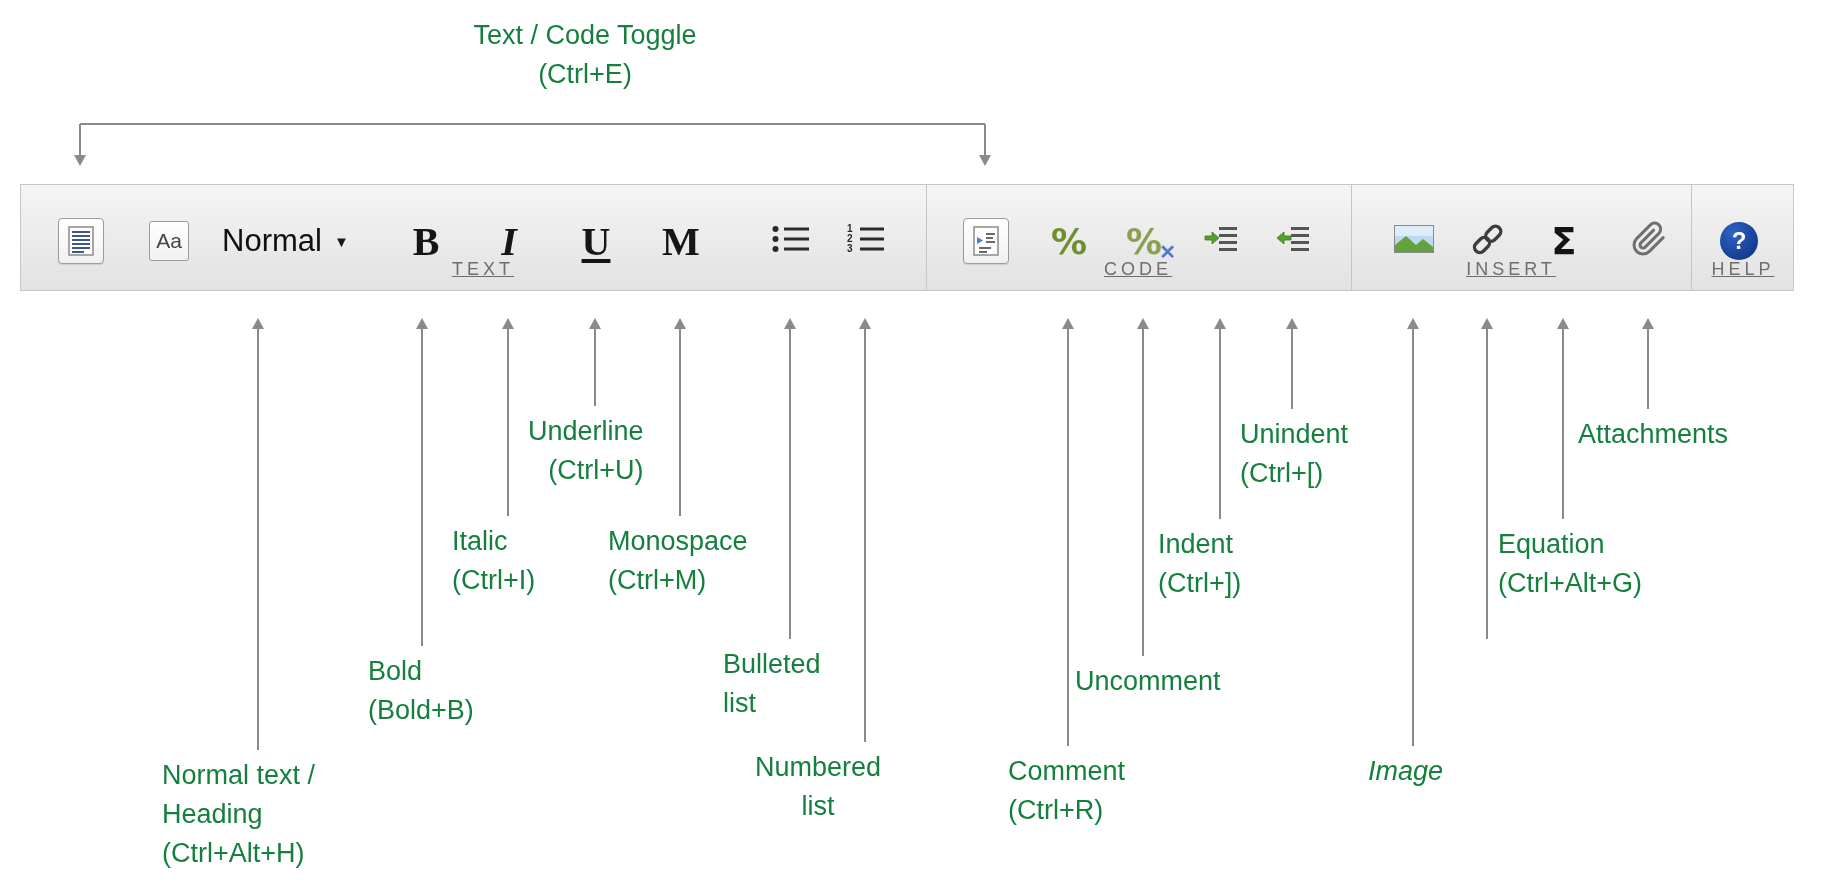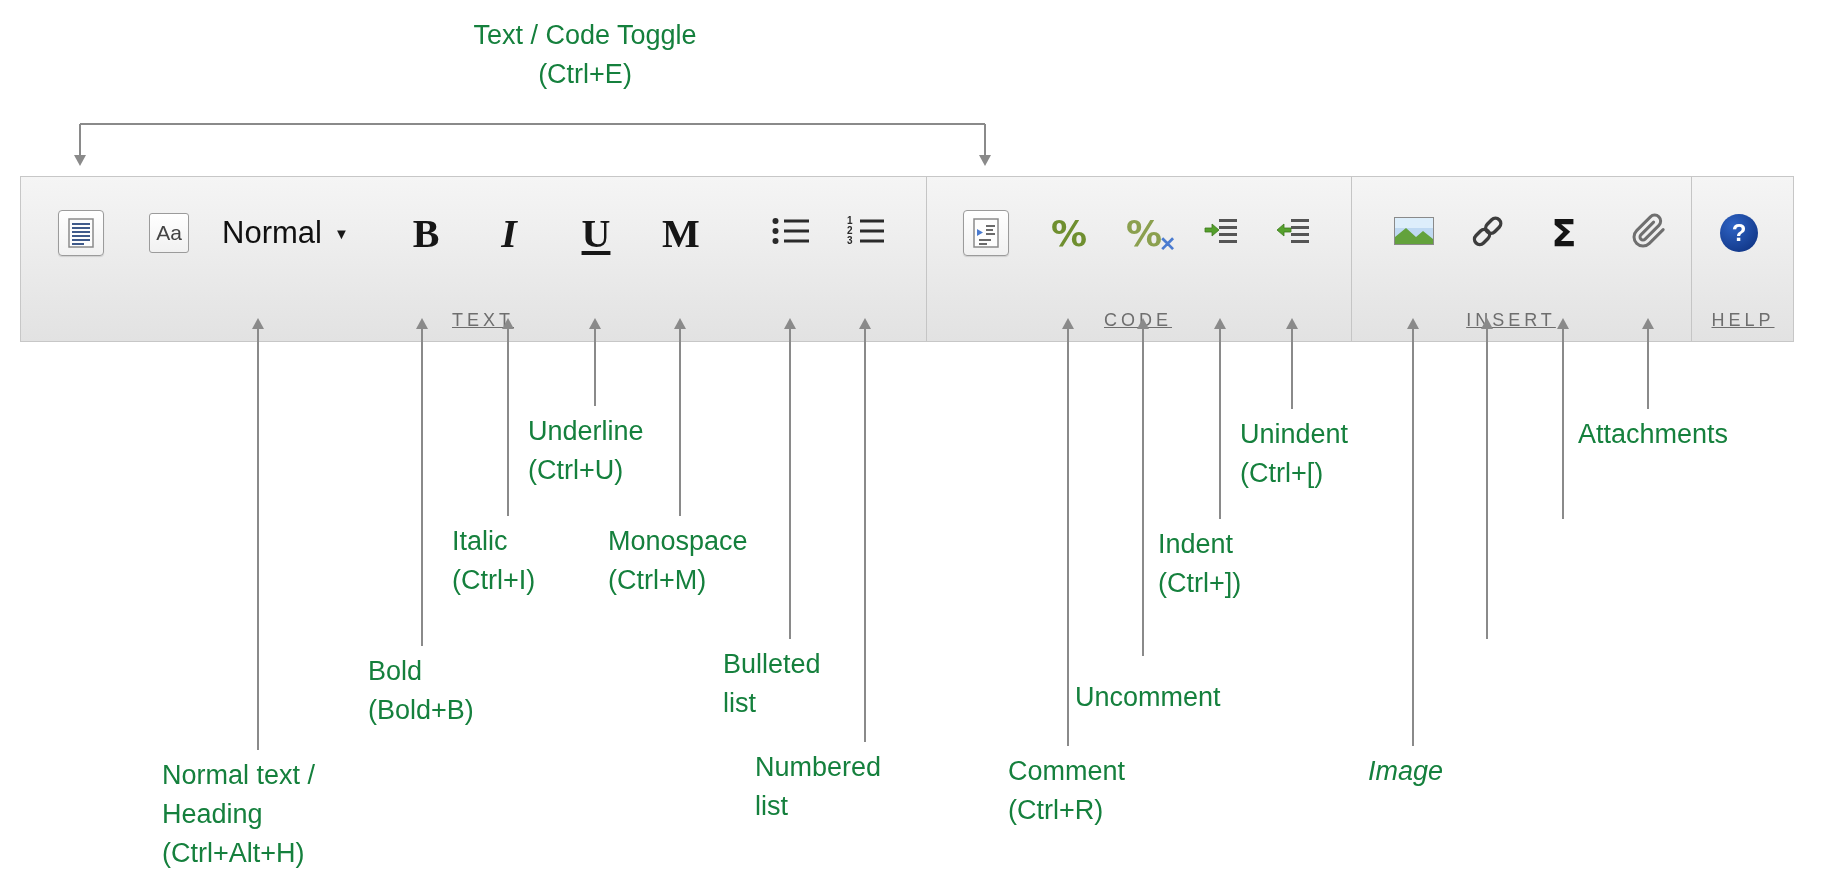--- a/index.html
+++ b/index.html
@@ -3,21 +3,21 @@
 <meta charset="utf-8">
 <style>
   html,body { margin:0; padding:0; background:#fff; }
   .canvas {
     position:relative; width:1828px; height:891px; background:#ffffff;
     font-family:"Liberation Sans", sans-serif; overflow:hidden;
   }
 
   
   .toolbar {
-    position:absolute; left:20px; top:176px; width:1774px; height:166px;
+    position:absolute; left:20px; top:184px; width:1774px; height:107px;
     background:linear-gradient(#f5f5f5, #e2e2e2);
     border:1px solid #c7c7c7; box-sizing:border-box;
   }
   .sep { position:absolute; top:0; bottom:0; width:1px; background:#c5c5c5; }
 
   .tb-btn {
     position:absolute; top:28px; height:56px; transform:translateX(-50%);
     display:flex; align-items:center; justify-content:center; cursor:default;
   }
   .sq-btn {
@@ -269,21 +269,21 @@
       <line x1="1563" y1="519" x2="1563" y2="320" marker-end="url(#ah)"></line>
       <line x1="1648" y1="409" x2="1648" y2="320" marker-end="url(#ah)"></line>
     </g>
   </svg>
 
   <div class="note center" style="left:585px; top:16px;">
     <div>Text / Code Toggle</div>
     <div>(Ctrl+E)</div>
   </div>
 
-  <div class="note" style="left:528px; top:412px;">
+  <div class="note" style="left:528px; top:412px;text-align:right;">
     <div>Underline</div>
     <div>(Ctrl+U)</div>
   </div>
   <div class="note" style="left:1240px; top:415px;">
     <div>Unindent</div>
     <div>(Ctrl+[)</div>
   </div>
   <div class="note" style="left:1578px; top:415px;">
     <div>Attachments</div>
   </div>
@@ -293,34 +293,38 @@
     <div>(Ctrl+I)</div>
   </div>
   <div class="note" style="left:608px; top:522px;">
     <div>Monospace</div>
     <div>(Ctrl+M)</div>
   </div>
   <div class="note" style="left:1158px; top:525px;">
     <div>Indent</div>
     <div>(Ctrl+])</div>
   </div>
+  <div class="note" style="left:1498px; top:525px;">
+    <div>Equation</div>
+    <div>(Ctrl+Alt+G)</div>
+  </div>
 
   <div class="note" style="left:368px; top:652px;">
     <div>Bold</div>
     <div>(Bold+B)</div>
   </div>
   <div class="note" style="left:700px; top:645px;margin-left:23px;">
     <div>Bulleted</div>
     <div>list</div>
   </div>
-  <div class="note" style="left:1075px; top:662px;margin-top:16px;">
+  <div class="note" style="left:1075px; top:662px;">
     <div>Uncomment</div>
   </div>
 
-  <div class="note" style="left:755px; top:748px;">
+  <div class="note" style="left:755px; top:748px;text-align:center;">
     <div>Numbered</div>
     <div>list</div>
   </div>
   <div class="note" style="left:1008px; top:752px;">
     <div>Comment</div>
     <div>(Ctrl+R)</div>
   </div>
   <div class="note" style="left:1368px; top:752px;font-style:italic;">
     <div>Image</div>
   </div>

